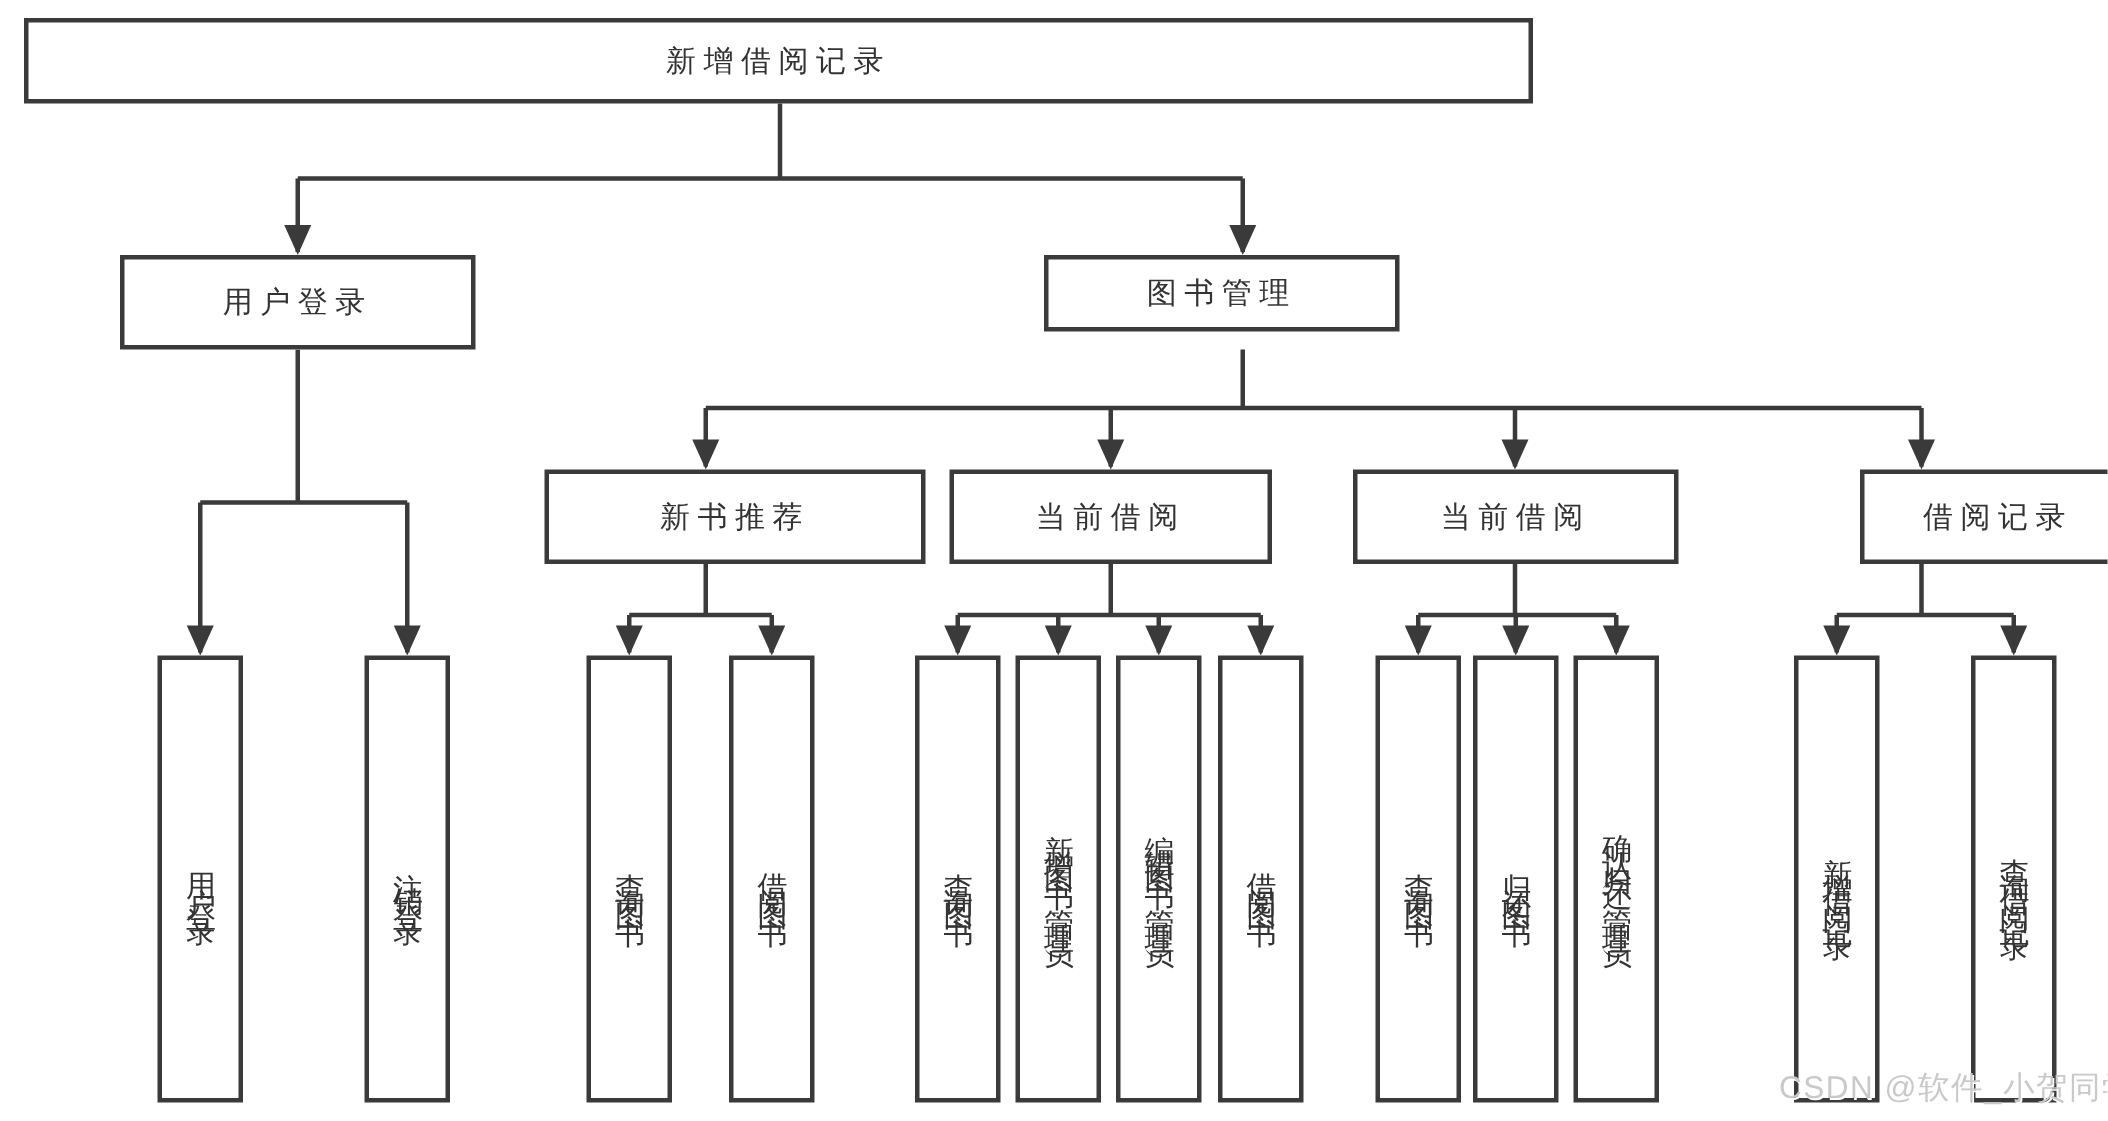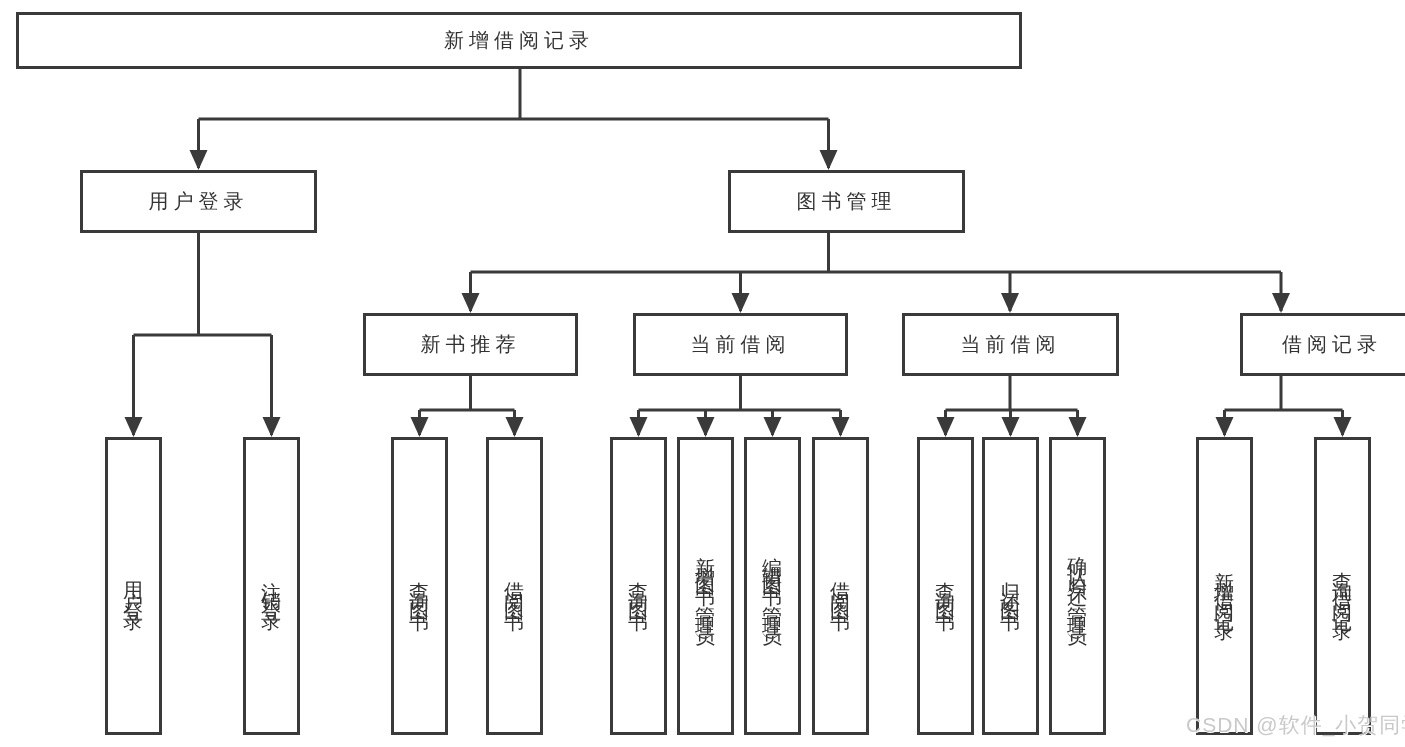--- a/index.html
+++ b/index.html
@@ -105,25 +105,25 @@
     </g>
   </svg>
 
   <div class="hnode" style="left:16px; top:12px; width:1006px; height:57px">
     <span>新增借阅记录</span>
   </div>
 
   <div class="hnode" style="left:80px; top:170px; width:237px; height:63px">
     <span>用户登录</span>
   </div>
-  <div class="hnode" style="left:728px; top:170px; width:237px; height:63px">
+  <div class="hnode" style="left:696px; top:170px; width:237px; height:51px">
     <span>图书管理</span>
   </div>
 
-  <div class="hnode" style="left:363px; top:313px; width:215px; height:63px">
+  <div class="hnode" style="left:363px; top:313px; width:254px; height:63px">
     <span>新书推荐</span>
   </div>
   <div class="hnode" style="left:633px; top:313px; width:215px; height:63px">
     <span>当前借阅</span>
   </div>
   <div class="hnode" style="left:902px; top:313px; width:217px; height:63px">
     <span>当前借阅</span>
   </div>
   <div class="hnode" style="left:1240px; top:313px; width:184px; height:63px">
     <span>借阅记录</span>

